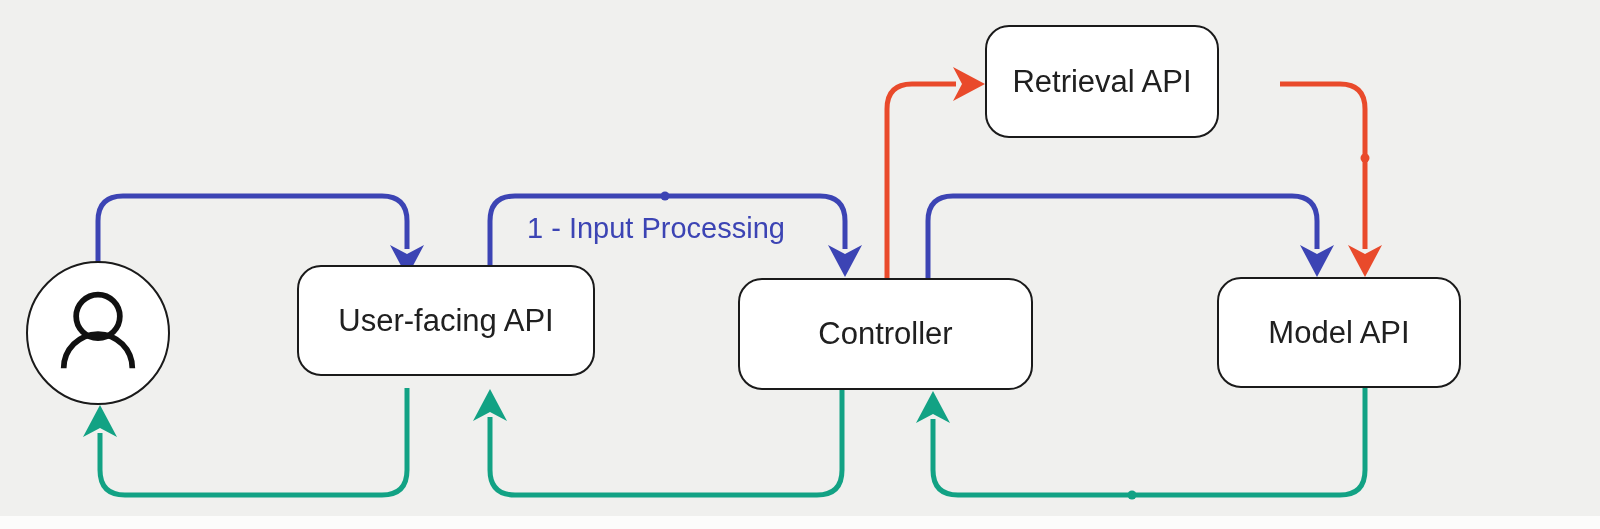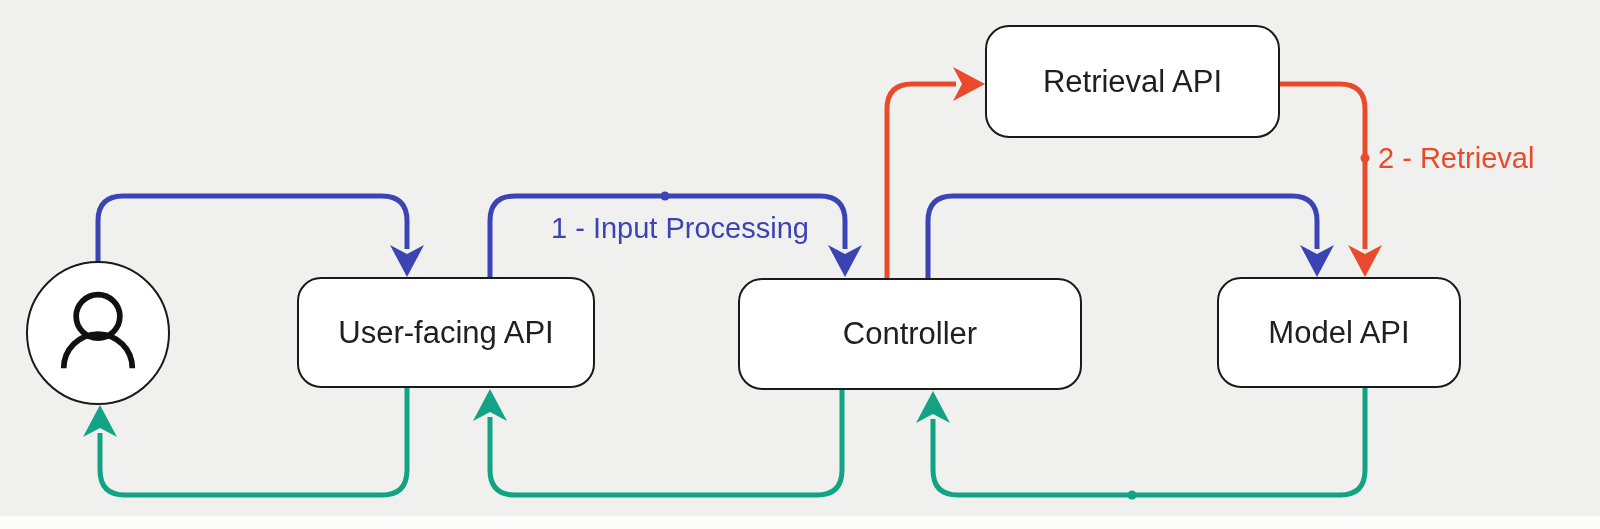--- a/index.html
+++ b/index.html
@@ -120,35 +120,34 @@
     </g>
   </svg>
 
   <div class="actor">
     <svg width="104" height="104" viewBox="0 0 100 100" xmlns="http://www.w3.org/2000/svg">
       <circle cx="50" cy="34" r="21" fill="none" stroke="#111111" stroke-width="5.5"></circle>
       <path d="M 17 84 A 33 33 0 0 1 83 84" fill="none" stroke="#111111" stroke-width="5.5"></path>
     </svg>
   </div>
 
-  <div class="node" style="left:297px;top:277px;width:298px;height:111px;">
+  <div class="node" style="left:297px;top:265px;width:298px;height:111px;">
     <span>User-facing API</span>
   </div>
 
-  <div class="node" style="left:738px;top:278px;width:344px;height:112px;">
+  <div class="node" style="left:738px;top:278px;width:295px;height:112px;">
     <span>Controller</span>
   </div>
 
-  <div class="node" style="left:985px;top:25px;width:295px;height:113px;">
+  <div class="node" style="left:985px;top:25px;width:234px;height:113px;">
     <span>Retrieval API</span>
   </div>
 
   <div class="node" style="left:1217px;top:277px;width:244px;height:111px;">
     <span>Model API</span>
   </div>
 
-  <div class="edge-label lbl-blue" style="left:527px;top:212px;margin-left:24px;">1 - Input Processing</div>
+  <div class="edge-label lbl-blue" style="left:527px;top:212px;">1 - Input Processing</div>
 
-  <div class="edge-label lbl-red" style="left:1378px;top:142px;">2 - Retrieval</div>
 
 
 </div>
 <div class="bottom-strip"></div>
 
 </body></html>

